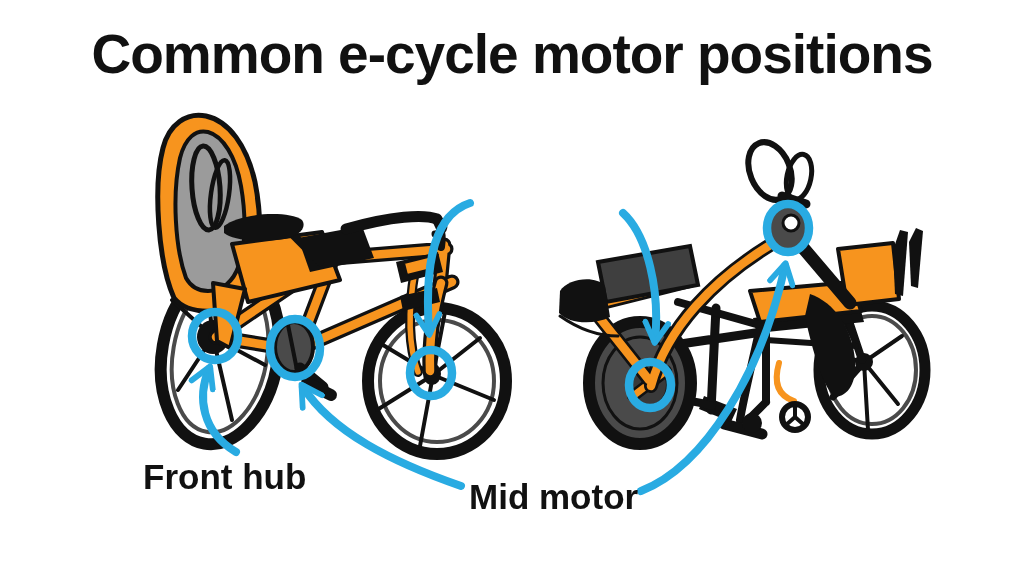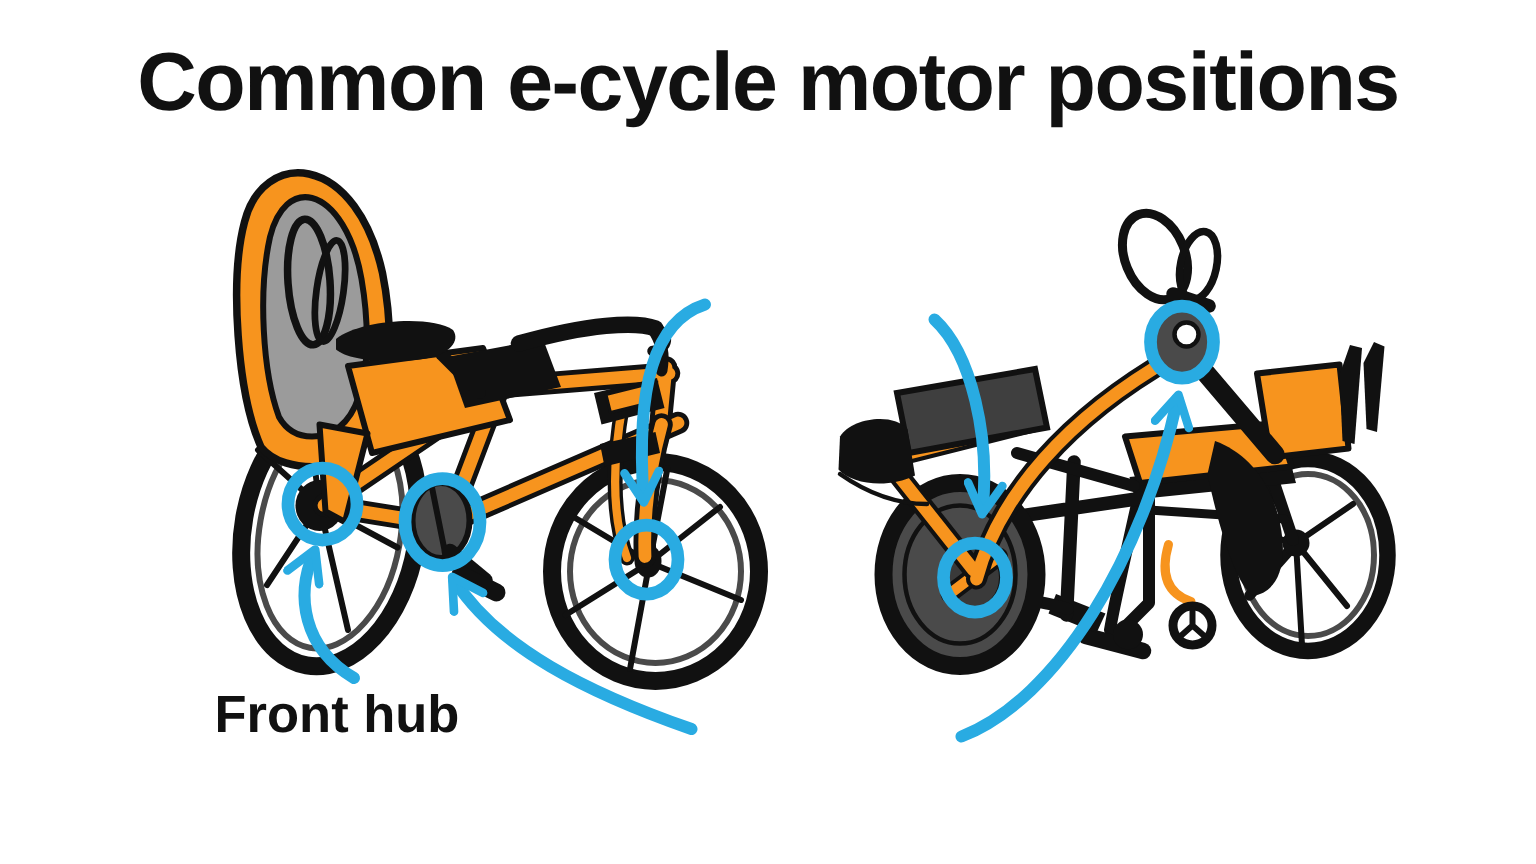--- a/index.html
+++ b/index.html
@@ -192,14 +192,15 @@
 
       <path class="ann-arrow" marker-end="url(#arw)" d="M470,203 C436,214 424,258 429,332"></path>
       <path class="ann-arrow" marker-end="url(#arw)" d="M623,213 C648,236 660,292 655,340"></path>
       <path class="ann-arrow" marker-end="url(#arw)" d="M236,452 C202,432 197,397 209,369"></path>
       <path class="ann-arrow" marker-end="url(#arw)" d="M461,486 C392,462 332,432 303,387"></path>
       <path class="ann-arrow" marker-end="url(#arw)" d="M641,491 C705,466 762,372 785,266"></path>
     </g>
   </svg>
 
   <div class="lbl" id="lbl-rear">Front hub</div>
+  <div class="lbl" id="lbl-mid">Mid motor</div>
 
 </div>
 
 </body></html>

